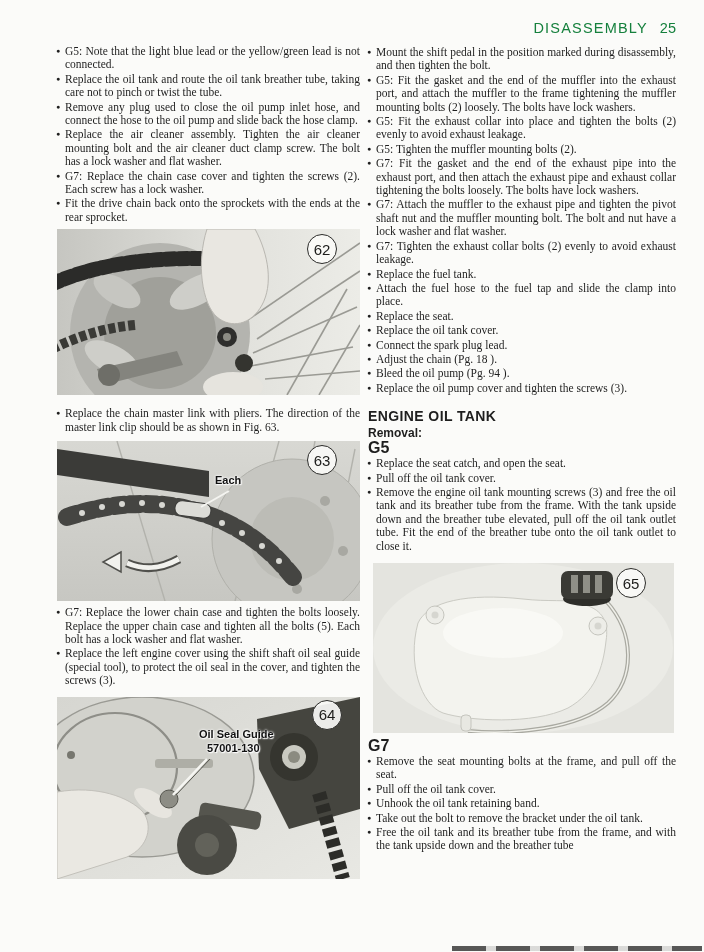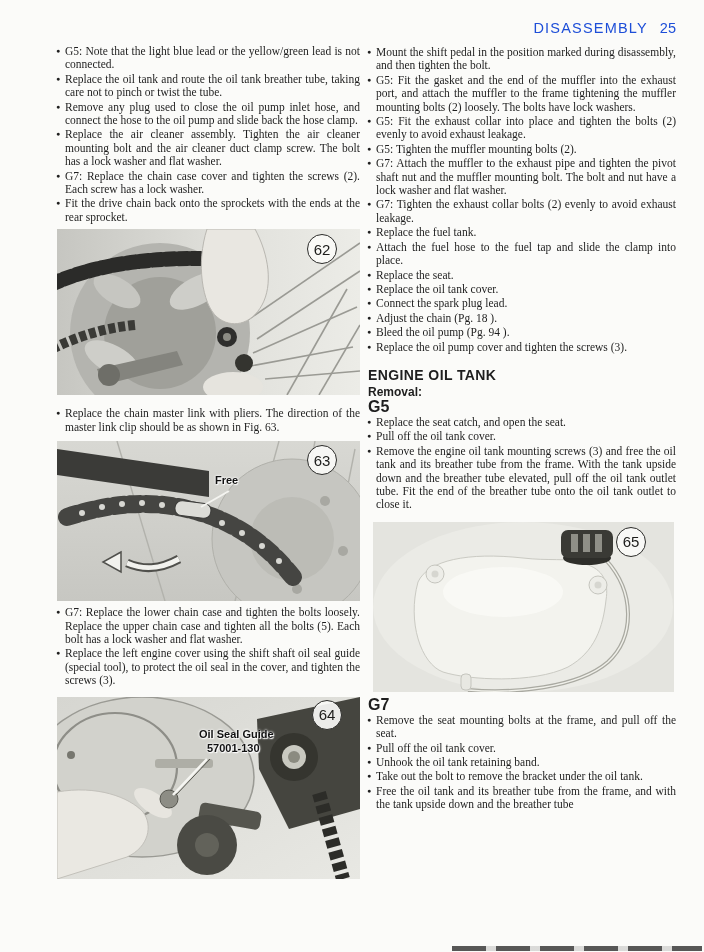--- a/index.html
+++ b/index.html
@@ -1,19 +1,19 @@
 <!DOCTYPE html>
 <html><head>
 <meta charset="utf-8">
 <style>
   html,body{margin:0;padding:0;background:#e8e8e8;}
   .page{position:relative;width:704px;height:952px;background:#fbfbf9;overflow:hidden;
         font-family:"Liberation Serif",serif;color:#1e1e1e;}
   .header{position:absolute;top:20px;right:28px;font-family:"Liberation Sans",sans-serif;
-          font-size:14.5px;letter-spacing:1.2px;color:#1d4ed8;}
+          font-size:14.5px;letter-spacing:1.2px;color:#15803d;}
   .header .pgnum{margin-left:12px;letter-spacing:0;}
   .col{position:absolute;top:45px;}
   .col-left{left:57px;width:303px;}
   .col-right{left:368px;top:46px;width:308px;}
   .b{position:relative;padding-left:8px;margin:0 0 1px 0;font-size:11.5px;line-height:13.4px;
      text-align:justify;}
   .b::before{content:"\25CF";position:absolute;left:-1px;top:0;font-size:7px;line-height:13.4px;}
   .h-section{font-family:"Liberation Sans",sans-serif;font-weight:bold;font-size:14px;
              line-height:16px;letter-spacing:.4px;margin:13px 0 2px 0;}
   .h-sub{font-family:"Liberation Sans",sans-serif;font-weight:bold;font-size:12px;
@@ -139,21 +139,21 @@
           </g>
           <rect x="118" y="61" width="36" height="15" rx="7" fill="#dcdcd7" stroke="#3a3a38" transform="rotate(7 136 68)"></rect>
         </g>
         <path d="M172,50 L144,66" stroke="#f4f4f0" stroke-width="2"></path>
         <g>
           <path d="M122,118 C102,129 86,129 70,122" stroke="#50504c" stroke-width="9" fill="none"></path>
           <path d="M122,118 C102,129 86,129 70,122" stroke="#f2f2ee" stroke-width="5" fill="none"></path>
           <polygon points="64,111 46,121 64,131" fill="#f2f2ee" stroke="#50504c" stroke-width="1.5"></polygon>
         </g>
       </svg>
-      <div class="photo-label" style="left:158px;top:33px;">Free</div>
+      <div class="photo-label" style="left:158px;top:33px;">Each</div>
       <div class="fignum" style="left:250px;top:4px;">
         <span>63</span>
       </div>
     </figure>
 
     <p class="b">G7: Replace the lower chain case and tighten the bolts loosely.  Replace the upper chain case and tighten all the bolts (5).  Each bolt has a lock washer and flat washer.</p>
     <p class="b">Replace the left engine cover using the shift shaft oil seal guide (special tool), to protect the oil seal in the cover, and tighten the screws (3).</p>
 
     <figure class="photo photo64" style="margin-left:0;width:303px;">
       <svg width="303" height="182" viewBox="0 0 303 182">
@@ -197,20 +197,21 @@
         <span>64</span>
       </div>
     </figure>
   </div>
 
   <div class="col col-right">
     <p class="b">Mount the shift pedal in the position marked during disassembly, and then tighten the bolt.</p>
     <p class="b">G5: Fit the gasket and the end of the muffler into the exhaust port, and attach the muffler to the frame tightening the muffler mounting bolts (2) loosely.  The bolts have lock washers.</p>
     <p class="b">G5: Fit the exhaust collar into place and tighten the bolts (2) evenly to avoid exhaust leakage.</p>
     <p class="b">G5: Tighten the muffler mounting bolts (2).</p>
+    <p class="b">G7: Fit the gasket and the end of the exhaust pipe into the exhaust port, and then attach the exhaust pipe and exhaust collar tightening the bolts loosely.  The bolts have lock washers.</p>
     <p class="b">G7: Attach the muffler to the exhaust pipe and tighten the pivot shaft nut and the muffler mounting bolt.  The bolt and nut have a lock washer and flat washer.</p>
     <p class="b">G7: Tighten the exhaust collar bolts (2) evenly to avoid exhaust leakage.</p>
     <p class="b">Replace the fuel tank.</p>
     <p class="b">Attach the fuel hose to the fuel tap and slide the clamp into place.</p>
     <p class="b">Replace the seat.</p>
     <p class="b">Replace the oil tank cover.</p>
     <p class="b">Connect the spark plug lead.</p>
     <p class="b">Adjust the chain (Pg. 18 ).</p>
     <p class="b">Bleed the oil pump (Pg. 94 ).</p>
     <p class="b">Replace the oil pump cover and tighten the screws (3).</p>

